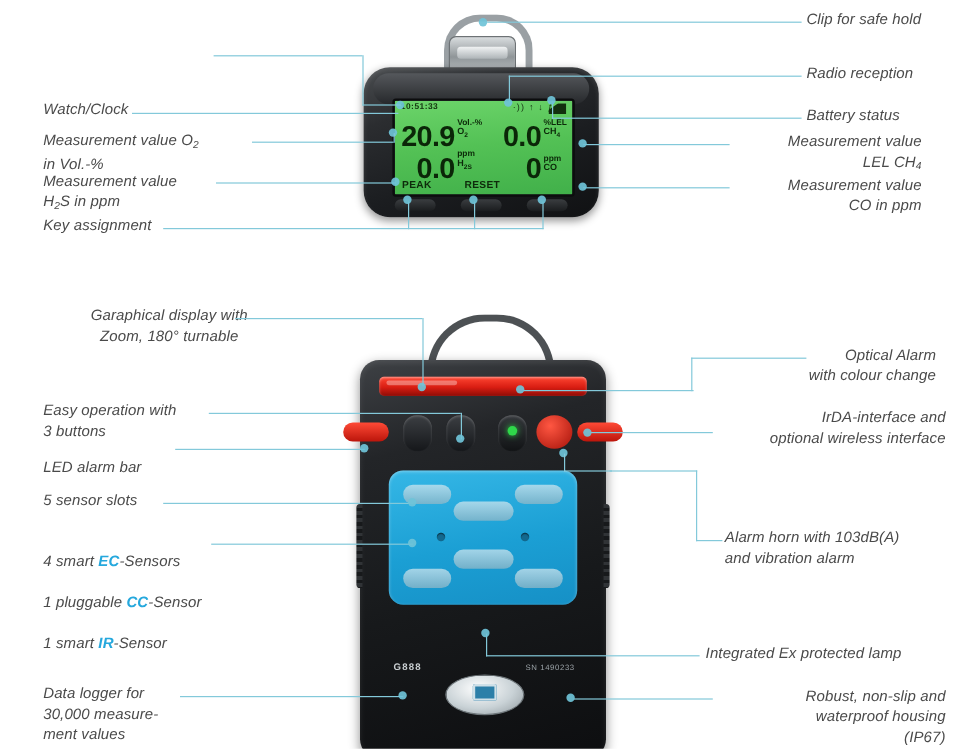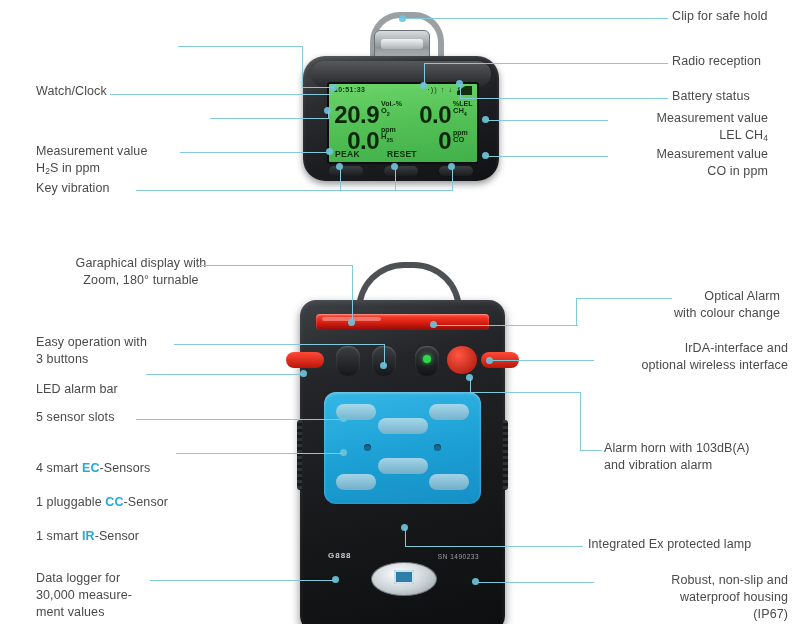--- a/index.html
+++ b/index.html
@@ -7,21 +7,21 @@
     width:800px;height:624px;position:relative;overflow:hidden;
     background:#ffffff;
     font-family:"Liberation Sans",sans-serif;
     color:#3c3c3c;
   }
   .stage{position:absolute;inset:0;}
 
   
   .anno{
     position:absolute;font-size:12.5px;line-height:17px;
-    color:#4a4a4a;white-space:pre-line;letter-spacing:.1px;
+    color:#4a4a4a;white-space:pre-line;letter-spacing:.1px;font-style:italic;
   }
   .anno.r{text-align:right;}
   .anno sub{font-size:8.5px;vertical-align:-2px;}
   .hl{color:#25a8dd;font-weight:bold;}
 
   
   .ln{position:absolute;background:#83c9da;}
   .lnh{height:1.4px;}
   .lnv{width:1.4px;}
   .dot{
@@ -257,29 +257,30 @@
   </div>
 
   <div class="ln lnh" style="left:178px;top:46px;width:124px;"></div>
   <div class="dot" style="left:330px;top:84px;"></div>
   <div class="ln lnv" style="left:302px;top:46px;height:42px;"></div>
   <div class="ln lnh" style="left:302px;top:87px;width:32px;"></div>
 
   <div class="anno" style="left:36px;top:83px;">Watch/Clock</div>
   <div class="ln lnh" style="left:110px;top:94px;width:222px;"></div>
 
+  <div class="anno" style="left:36px;top:109px;width:190px;">Measurement value O<sub>2</sub><br>in Vol.-%</div>
   <div class="ln lnh" style="left:210px;top:118px;width:118px;"></div>
   <div class="dot" style="left:324px;top:107px;"></div>
   <div class="ln lnv" style="left:328px;top:111px;height:8px;"></div>
 
   <div class="anno" style="left:36px;top:143px;width:190px;">Measurement value<br>H<sub>2</sub>S in ppm</div>
   <div class="ln lnh" style="left:180px;top:152px;width:150px;"></div>
   <div class="dot" style="left:326px;top:148px;"></div>
 
-  <div class="anno" style="left:36px;top:180px;">Key vibration</div>
+  <div class="anno" style="left:36px;top:180px;">Key assignment</div>
   <div class="ln lnh" style="left:136px;top:190px;width:204px;"></div>
   <div class="ln lnv" style="left:340px;top:168px;height:23px;"></div>
   <div class="ln lnv" style="left:395px;top:168px;height:23px;"></div>
   <div class="ln lnv" style="left:452px;top:168px;height:23px;"></div>
   <div class="ln lnh" style="left:340px;top:190px;width:113px;"></div>
   <div class="dot" style="left:336px;top:163px;"></div>
   <div class="dot" style="left:391px;top:163px;"></div>
   <div class="dot" style="left:448px;top:163px;"></div>
 
   <div class="anno" style="left:672px;top:8px;">Clip for safe hold</div>

